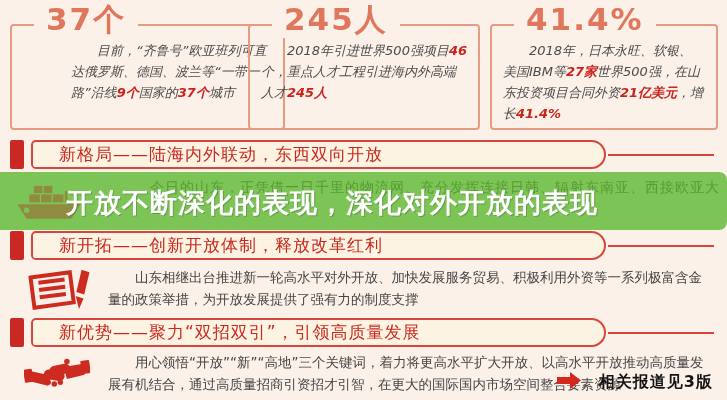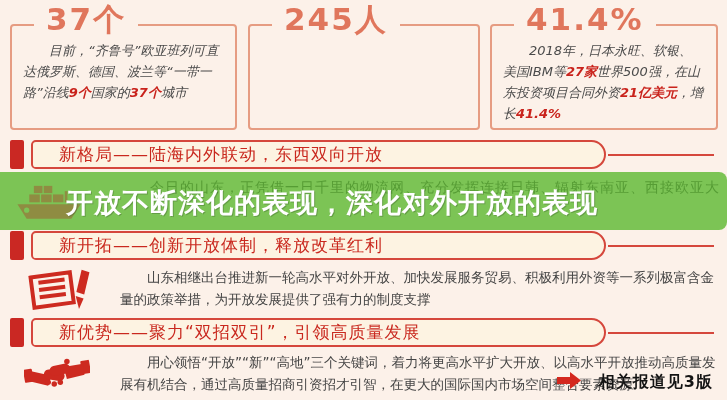--- a/index.html
+++ b/index.html
@@ -6,21 +6,21 @@
   .page{
     position:relative;width:727px;height:400px;overflow:hidden;
     background:#fcf1e9;
     font-family:"DejaVu Sans","Liberation Sans",sans-serif;
   }
   
   .stat-card{
     position:absolute;top:24px;height:102px;
     border:2px solid #e69c82;border-radius:4px;background:transparent;
   }
-  .stat-card.c1{left:10px;width:223px;}
+  .stat-card.c1{left:10px;width:223px;padding-left:48px;}
   .stat-card.c2{left:248px;width:228px;}
   .stat-card.c3{left:490px;width:224px;}
   .stat-number{
     position:absolute;top:-26px;left:22px;
     background:#fcf1e9;padding:0 12px;
     font-size:31px;font-weight:bold;color:#e0765c;letter-spacing:2px;
     line-height:38px;white-space:nowrap;
   }
   .stat-text{
     margin:14px 11px 0 11px;
@@ -56,41 +56,42 @@
     font-size:27px;font-weight:bold;color:#ffffff;white-space:nowrap;
     letter-spacing:1px;text-shadow:1px 1px 0 rgba(70,110,50,0.45);
   }
   .ship{position:absolute;left:16px;top:6px;}
   
   .para-row{position:absolute;left:0;width:727px;}
   .para-row.p1{top:266px;}
   .para-row.p2{top:351px;}
   .para-icon{position:absolute;left:24px;top:2px;}
   .para-text{
-    position:absolute;left:120px;top:0;width:606px;
+    position:absolute;left:108px;top:0;width:606px;
     font-size:13.5px;line-height:22px;color:#454545;text-indent:2em;
   }
   
   .report-note{
     position:absolute;right:14px;bottom:7px;
     display:flex;align-items:center;gap:18px;
   }
   .report-label{font-size:16px;font-weight:bold;color:#141414;letter-spacing:1px;}
 </style>
 </head>
 <body>
 
 <div class="page">
 
   <div class="stat-card c1">
     <div class="stat-number">37个</div>
     <div class="stat-text"><span>目前，“齐鲁号”欧亚班列可直达俄罗斯、德国、波兰等“一带一路”沿线</span><span class="em">9个</span><span>国家的</span><span class="em">37个</span><span>城市</span></div>
   </div>
   <div class="stat-card c2">
     <div class="stat-number">245人</div>
+    <div class="stat-text"><span>2018年引进世界500强项目</span><span class="em">46</span><span>个，重点人才工程引进海内外高端人才</span><span class="em">245人</span></div>
   </div>
   <div class="stat-card c3">
     <div class="stat-number">41.4%</div>
     <div class="stat-text"><span>2018年，日本永旺、软银、美国IBM等</span><span class="em">27家</span><span>世界500强，在山东投资项目合同外资</span><span class="em">21亿美元</span><span>，增长</span><span class="em">41.4%</span></div>
   </div>
 
   <div class="section-bar s1">
     <div class="section-accent"></div>
     <div class="section-pill">
       <span class="section-label">新格局——陆海内外联动，东西双向开放</span>

